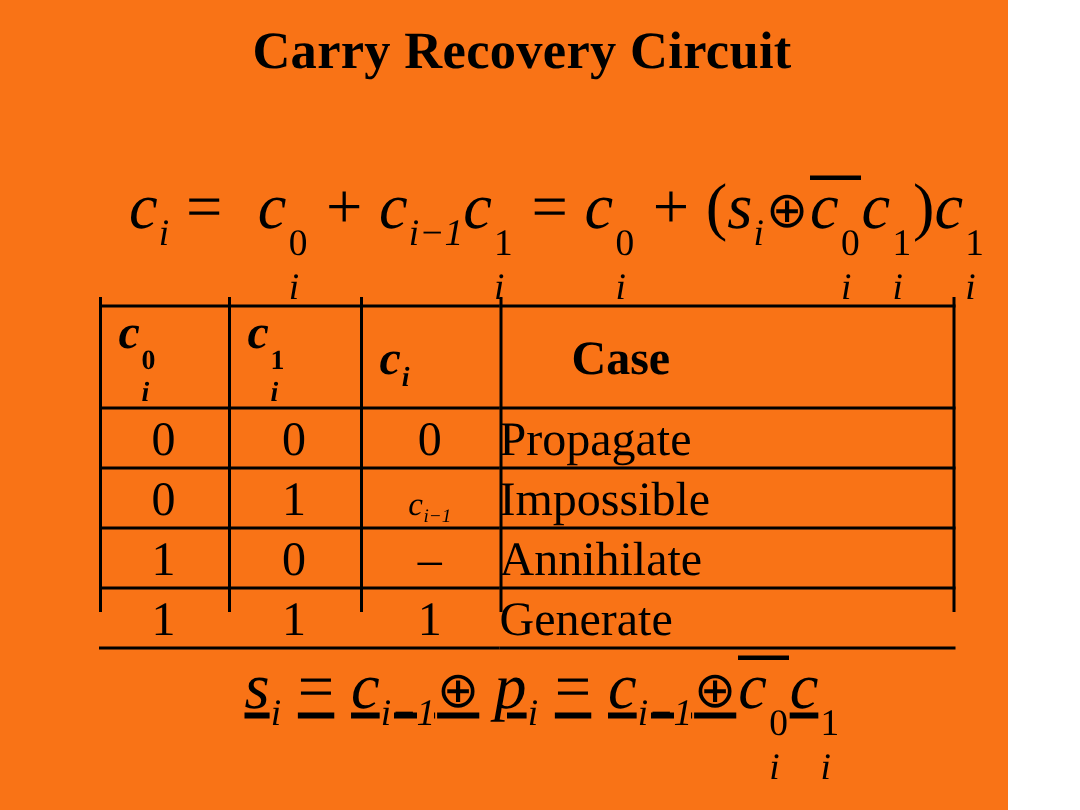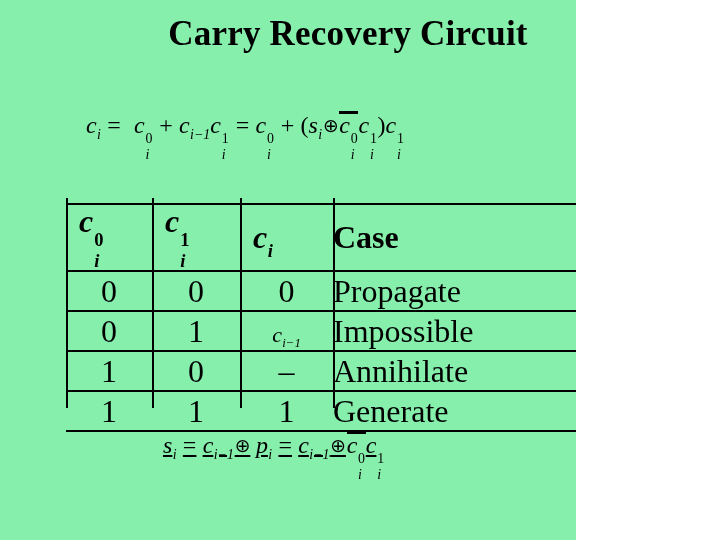--- a/index.html
+++ b/index.html
@@ -1,33 +1,33 @@
 <!DOCTYPE html>
 <html><head>
 <meta charset="utf-8">
 <style>
   html, body { margin:0; padding:0; background:#ffffff; }
   .slide {
-    position:relative; width:576px; height:540px; background:#86efac;
+    position:relative; width:672px; height:540px; background:#f97316;
     font-family:"Liberation Serif", serif; color:#000; overflow:hidden;
   }
 
   
   .title {
     position:absolute; top:14px; left:0; width:696px;
     margin:0; text-align:center;
     font-family:"Liberation Serif", serif;
     font-size:35px; font-weight:bold; color:#000; letter-spacing:0.2px;
   }
 
   
   .formula {
     position:absolute; white-space:nowrap;
     font-family:"Liberation Serif", serif;
-    font-size:24px; line-height:1.45; color:#000;
+    font-size:43px; line-height:1.45; color:#000;
   }
   #f1 { left:86px; top:108px; }
   #f2 { left:163px; top:428px;text-decoration:underline; }
 
   .v { font-style:italic; }
   
   .sb {
     font-size:0.58em; font-style:italic;
     position:relative; top:0.45em; margin-left:0.03em;
   }
@@ -58,21 +58,21 @@
   .tablewrap { position:absolute; left:66px; top:203px; width:571px; }
   table.truth {
     border-collapse:collapse; table-layout:fixed; width:571px;
     border-top:2px solid #000;
     font-family:"Liberation Serif", serif; font-size:32px; color:#000;
   }
   table.truth tr { border-bottom:2px solid #000; }
   table.truth td { height:38px; padding:0; vertical-align:middle; line-height:1; overflow:hidden; }
   td.cc { text-align:center; }
   td.case-cell { text-align:left; padding-left:14px; }
-  tr.hrow td { font-weight:bold; }
+  tr.hrow td { font-weight:bold;padding-left:48px; }
   tr.hrow td.hmath { text-align:left; padding-left:13px; }
   td .cell-math { font-size:22px; }
   
   .vline {
     position:absolute; width:2px; background:#000;
     top:-5px; height:210px;
   }
 
 </style>
 </head>

